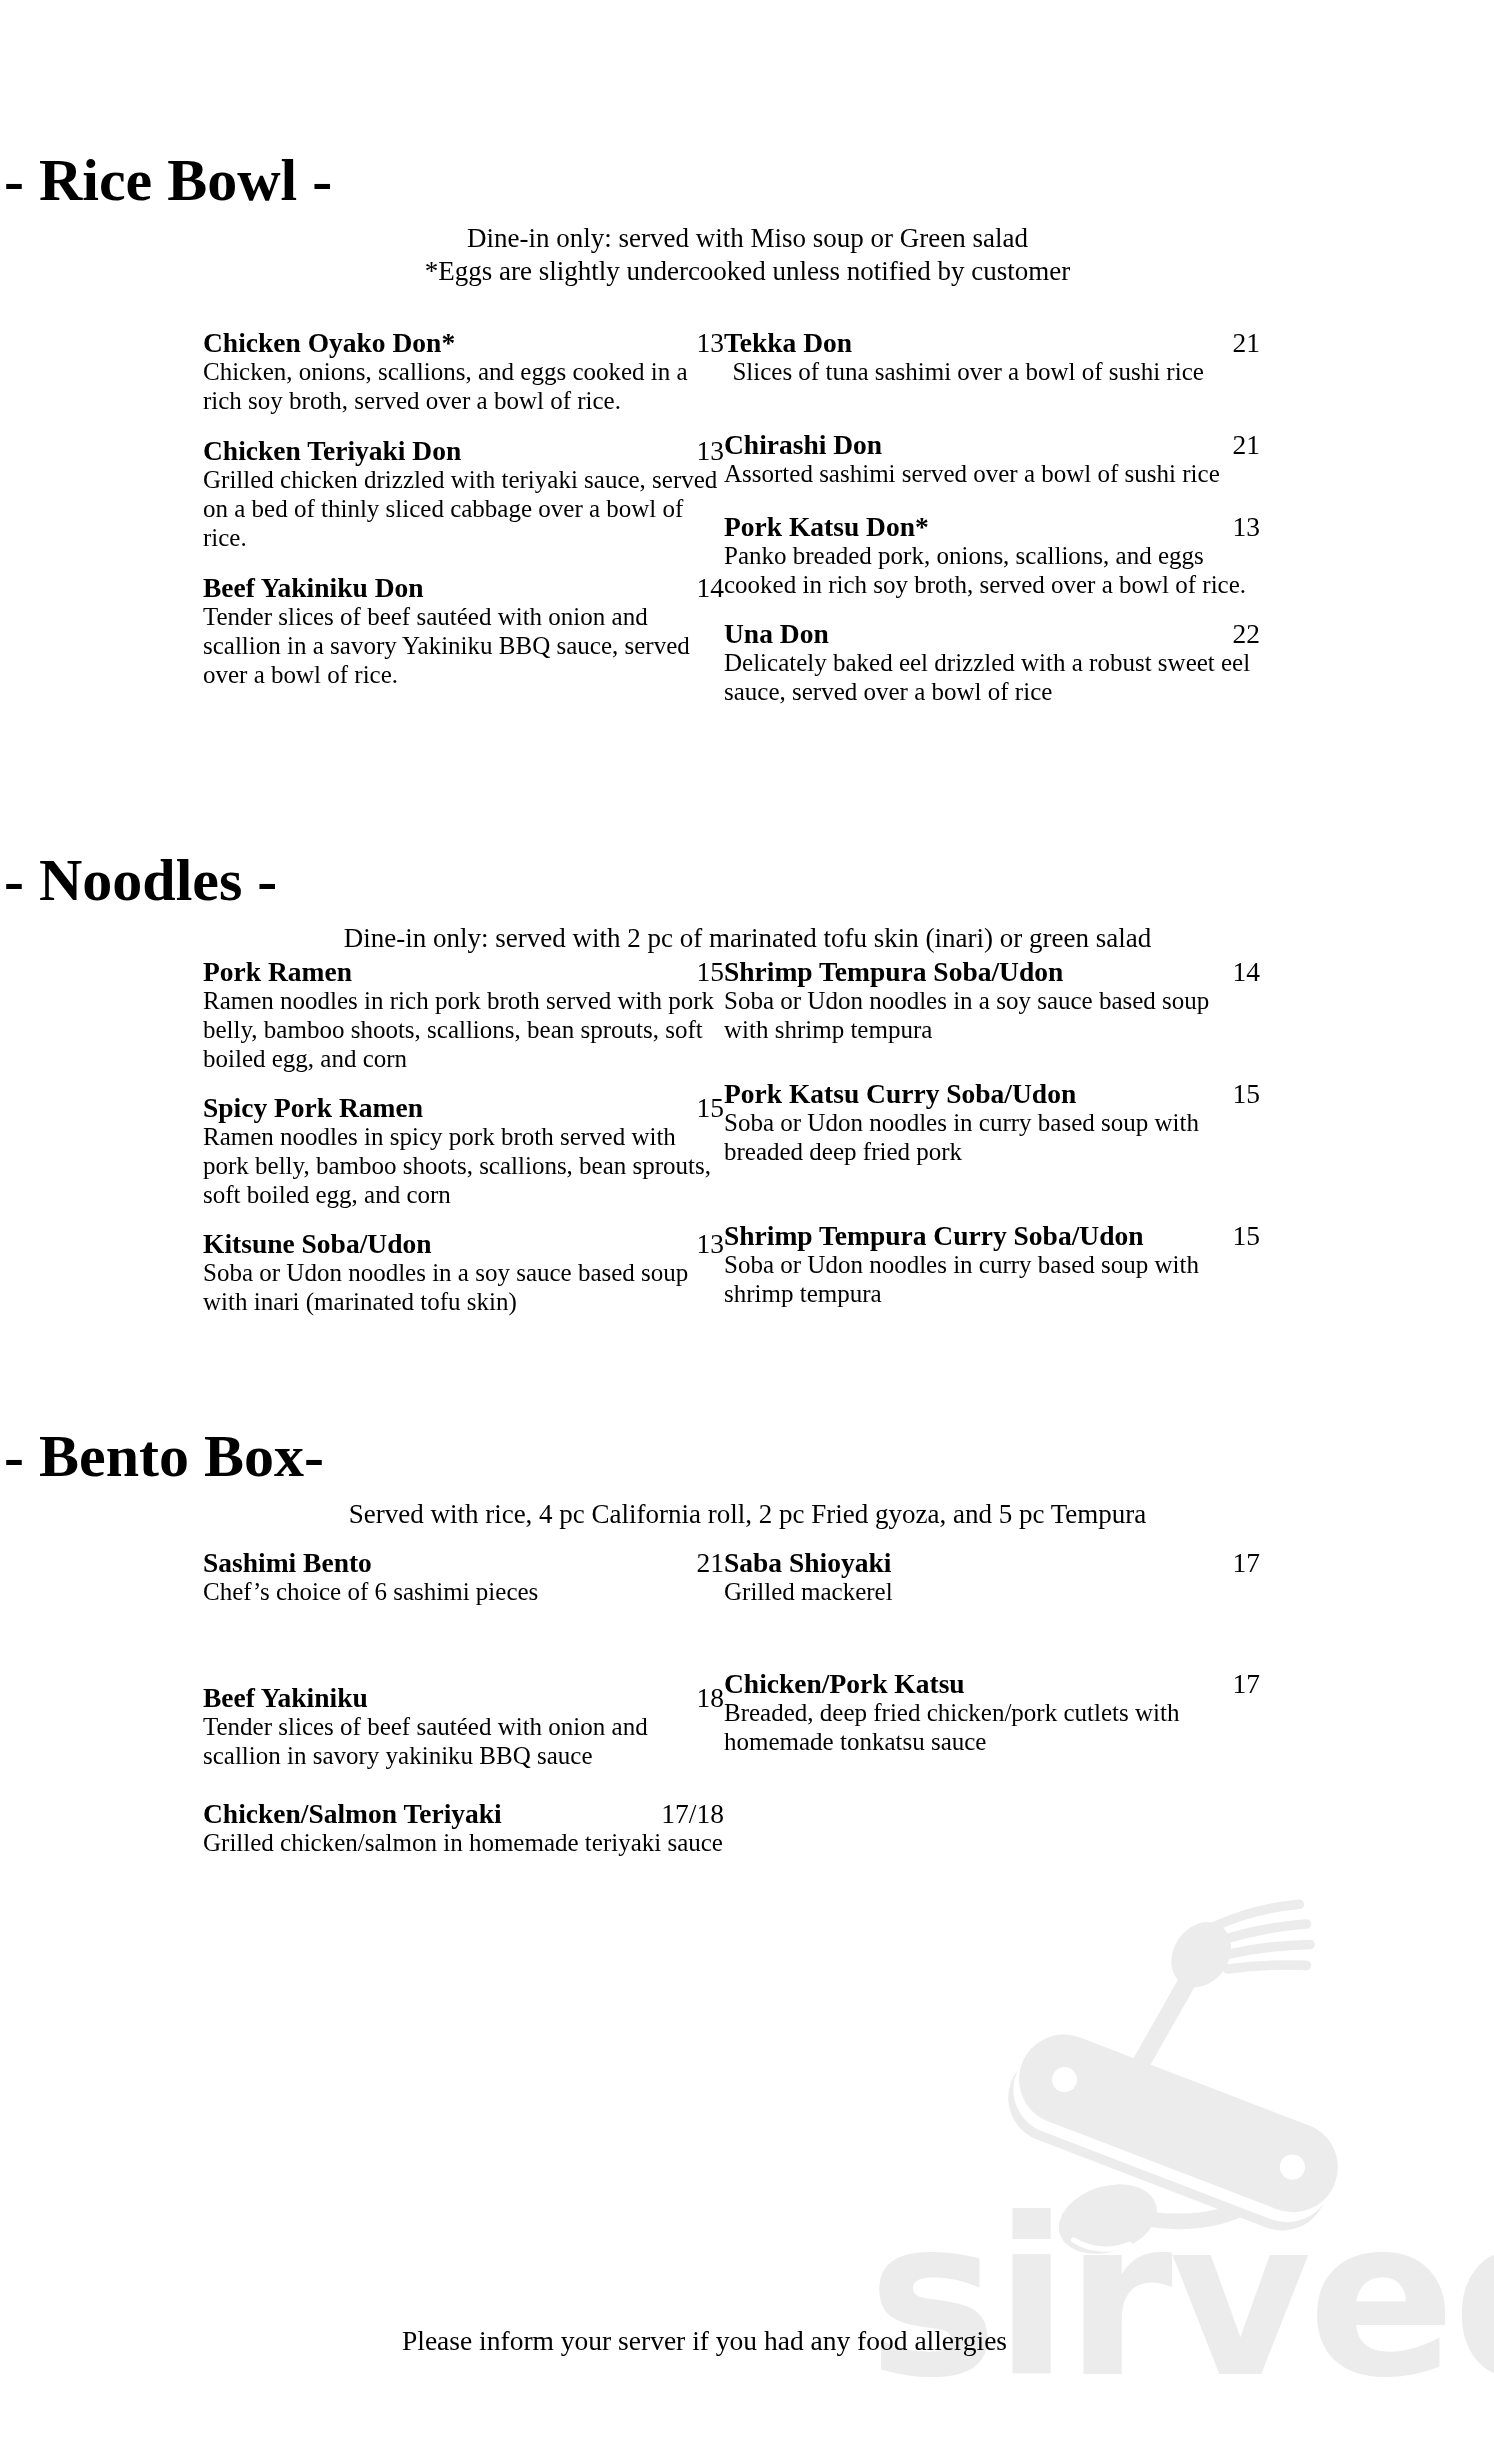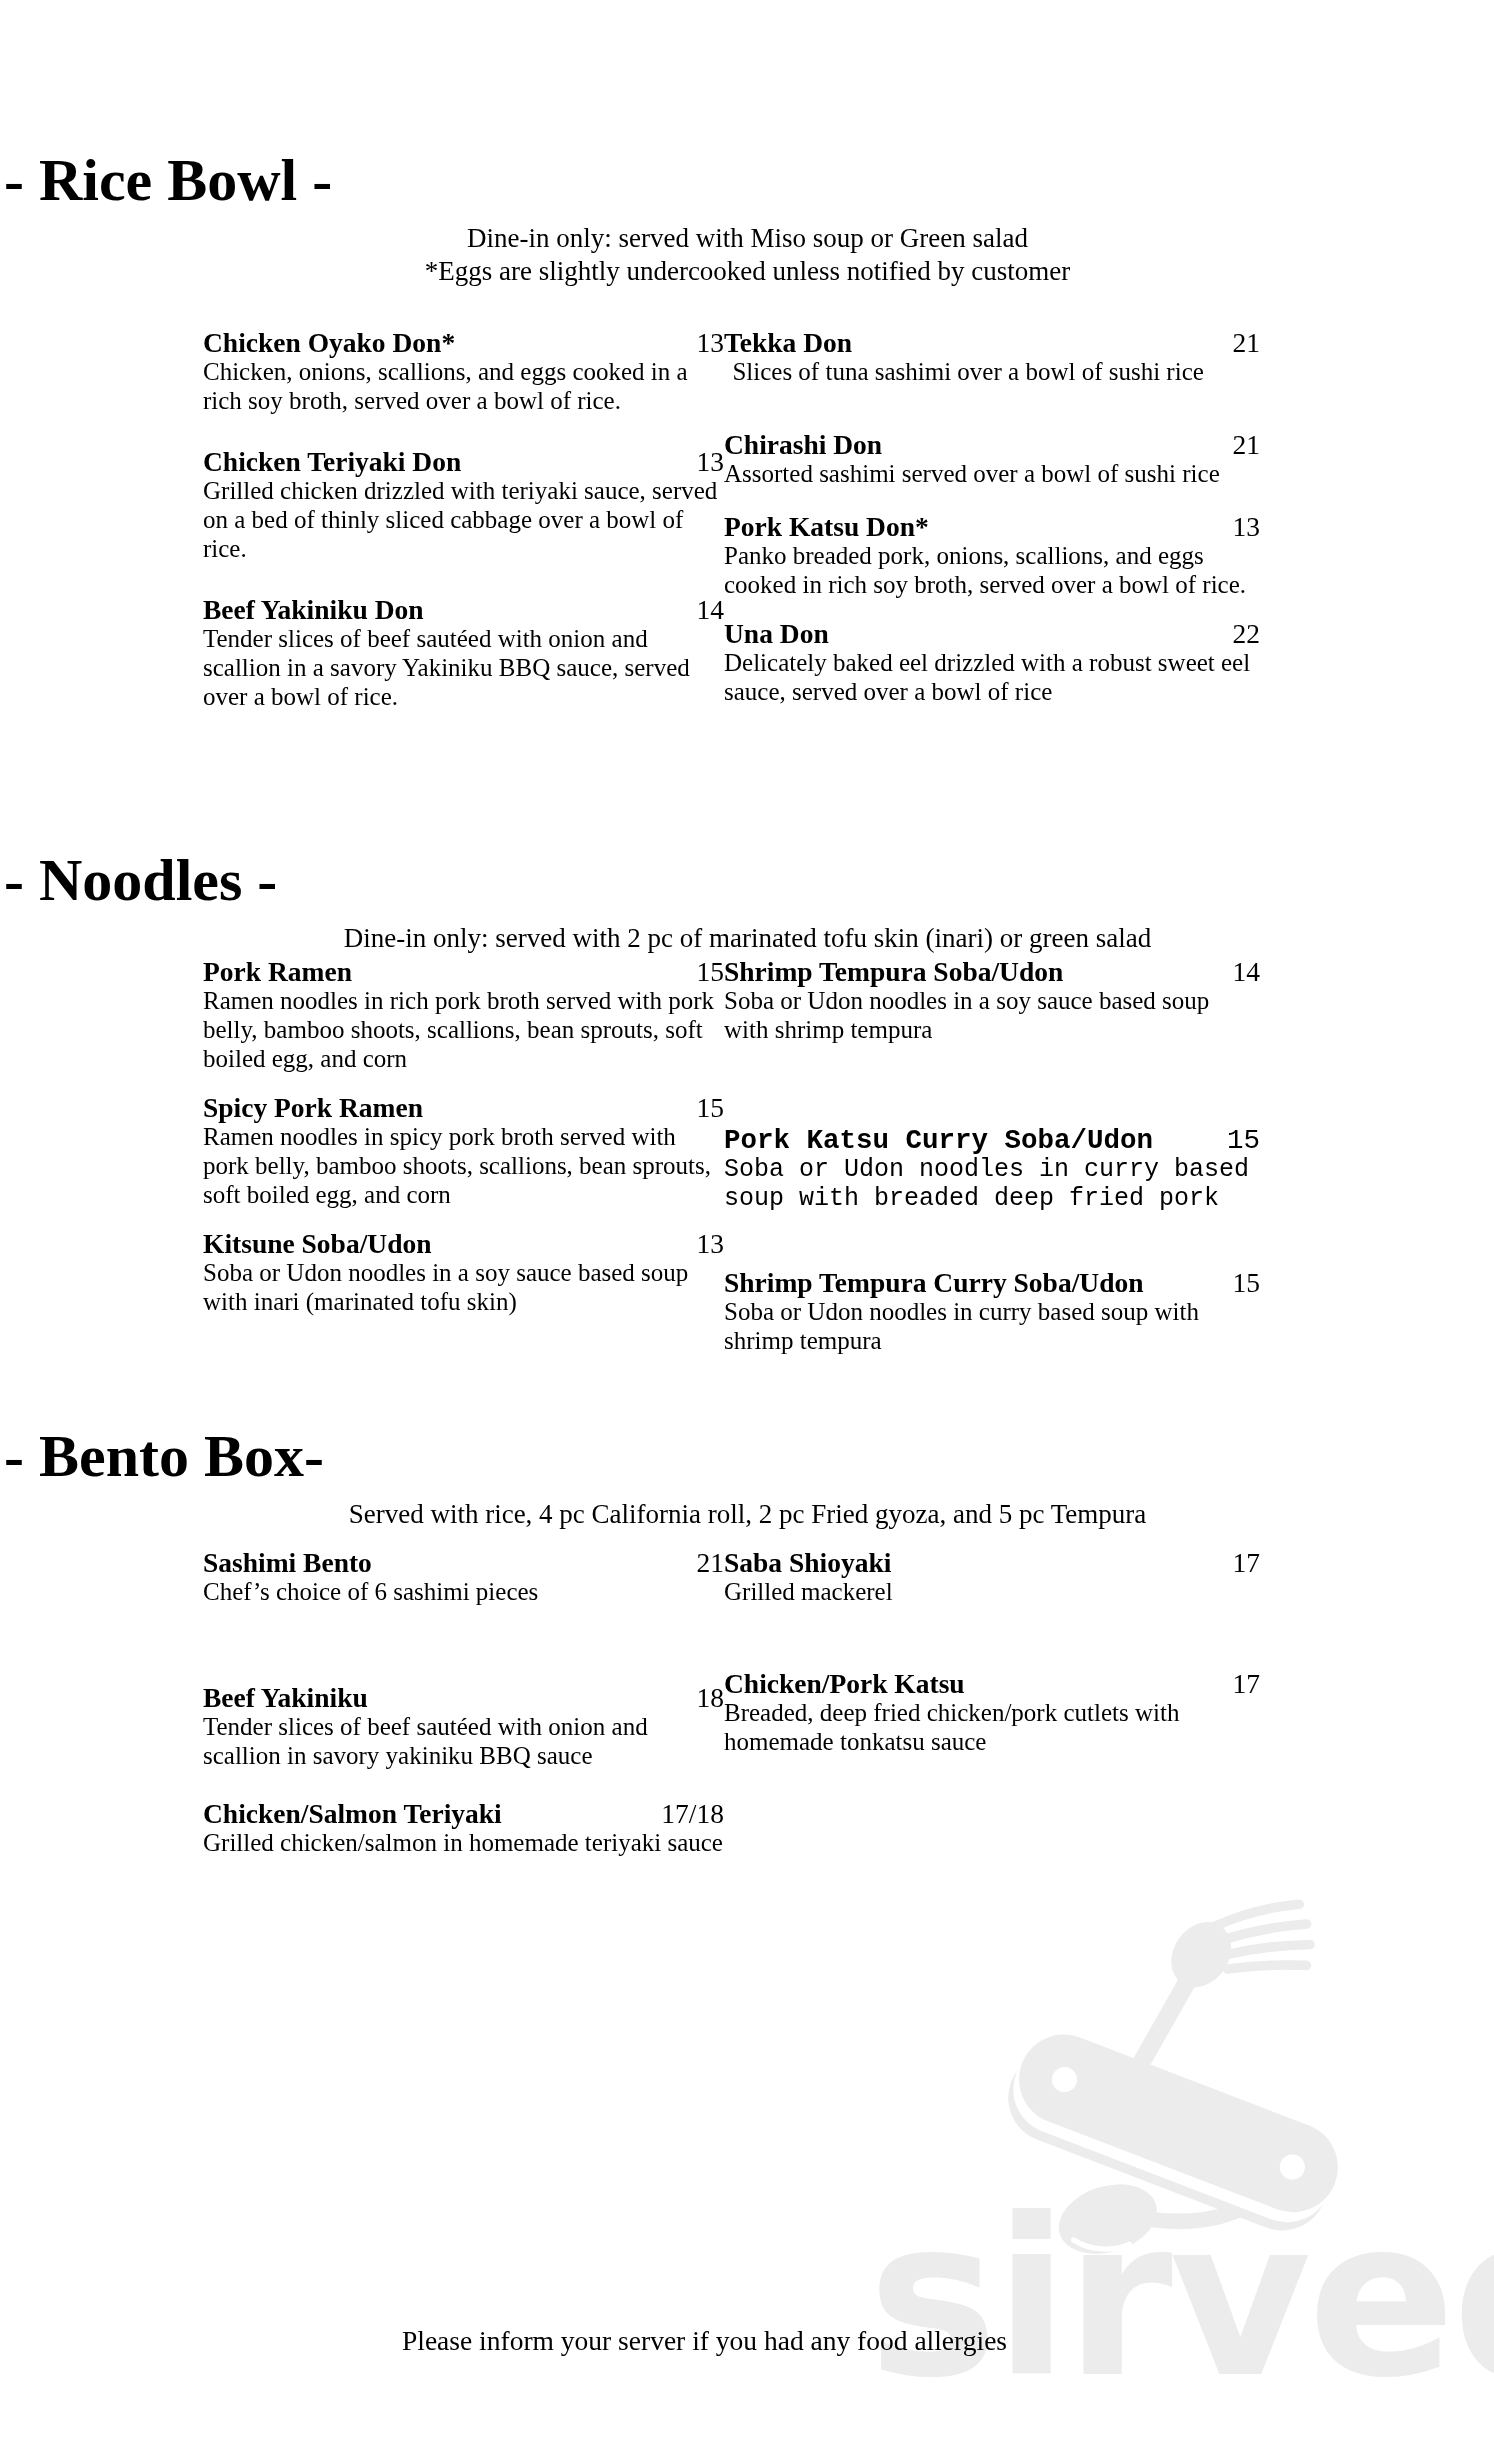--- a/index.html
+++ b/index.html
@@ -70,25 +70,25 @@
   }
   .iname { font-weight: 700; }
   .iprice { font-weight: 400; }
   .idesc { margin: 0; font-size: 25px; line-height: 29px; }
   .desc-indent { padding-left: 8.4px; }
 
   
   .mt33  { margin-top: 20px; }
   .mt42  { margin-top: 24px; }
   .mt48  { margin-top: 29px; }
-  .mt54  { margin-top: 32px; }
+  .mt54  { margin-top: 21px; }
   .mt74  { margin-top: 44px; }
   .mt92  { margin-top: 55px; }
   .mt105 { margin-top: 63px; }
-  .mt116 { margin-top: 82px; font-family: Liberation Mono, monospace; }
+  .mt116 { margin-top: 35px; }
   .mt129 { margin-top: 77px; }
 
   
   .allergy {
     position: absolute;
     top: 2325px; left: 0;
     width: 1409px;
     margin: 0;
     text-align: center;
     font-size: 27.5px;

